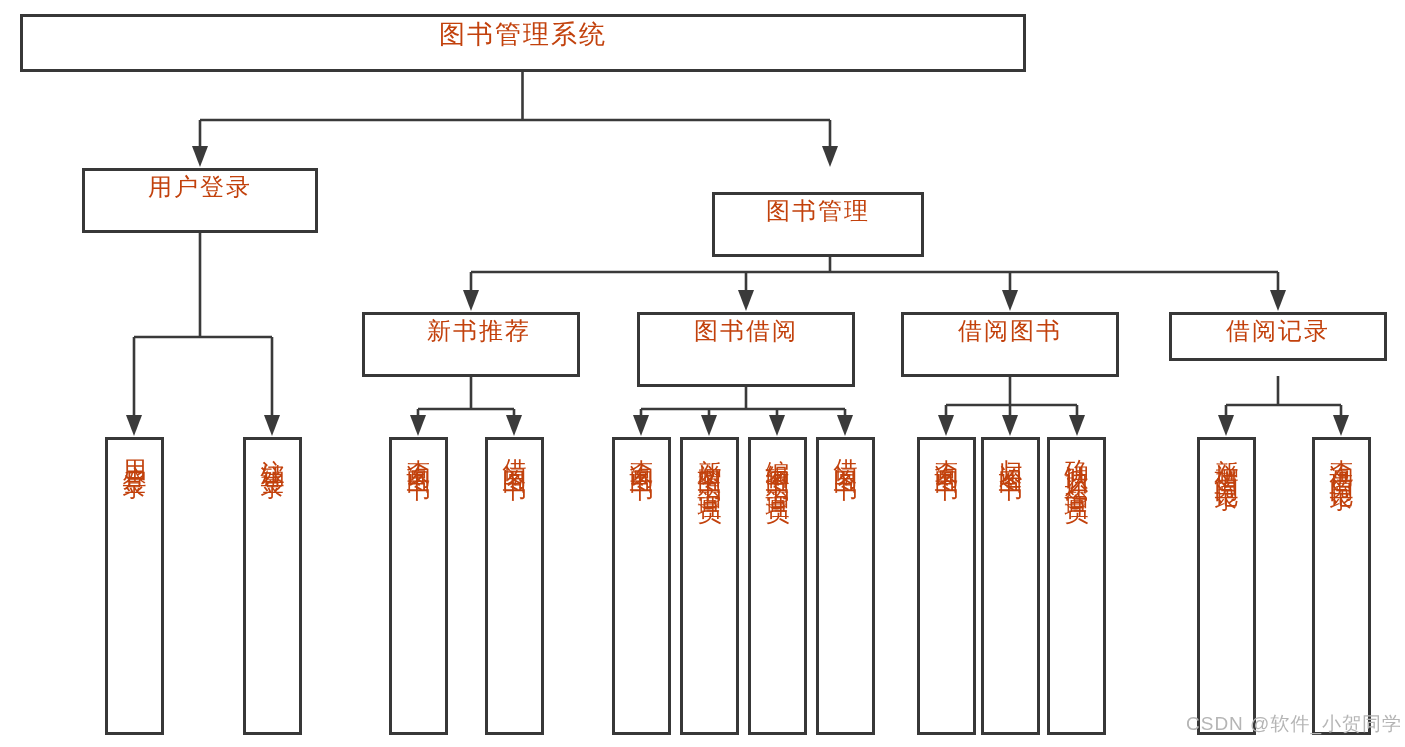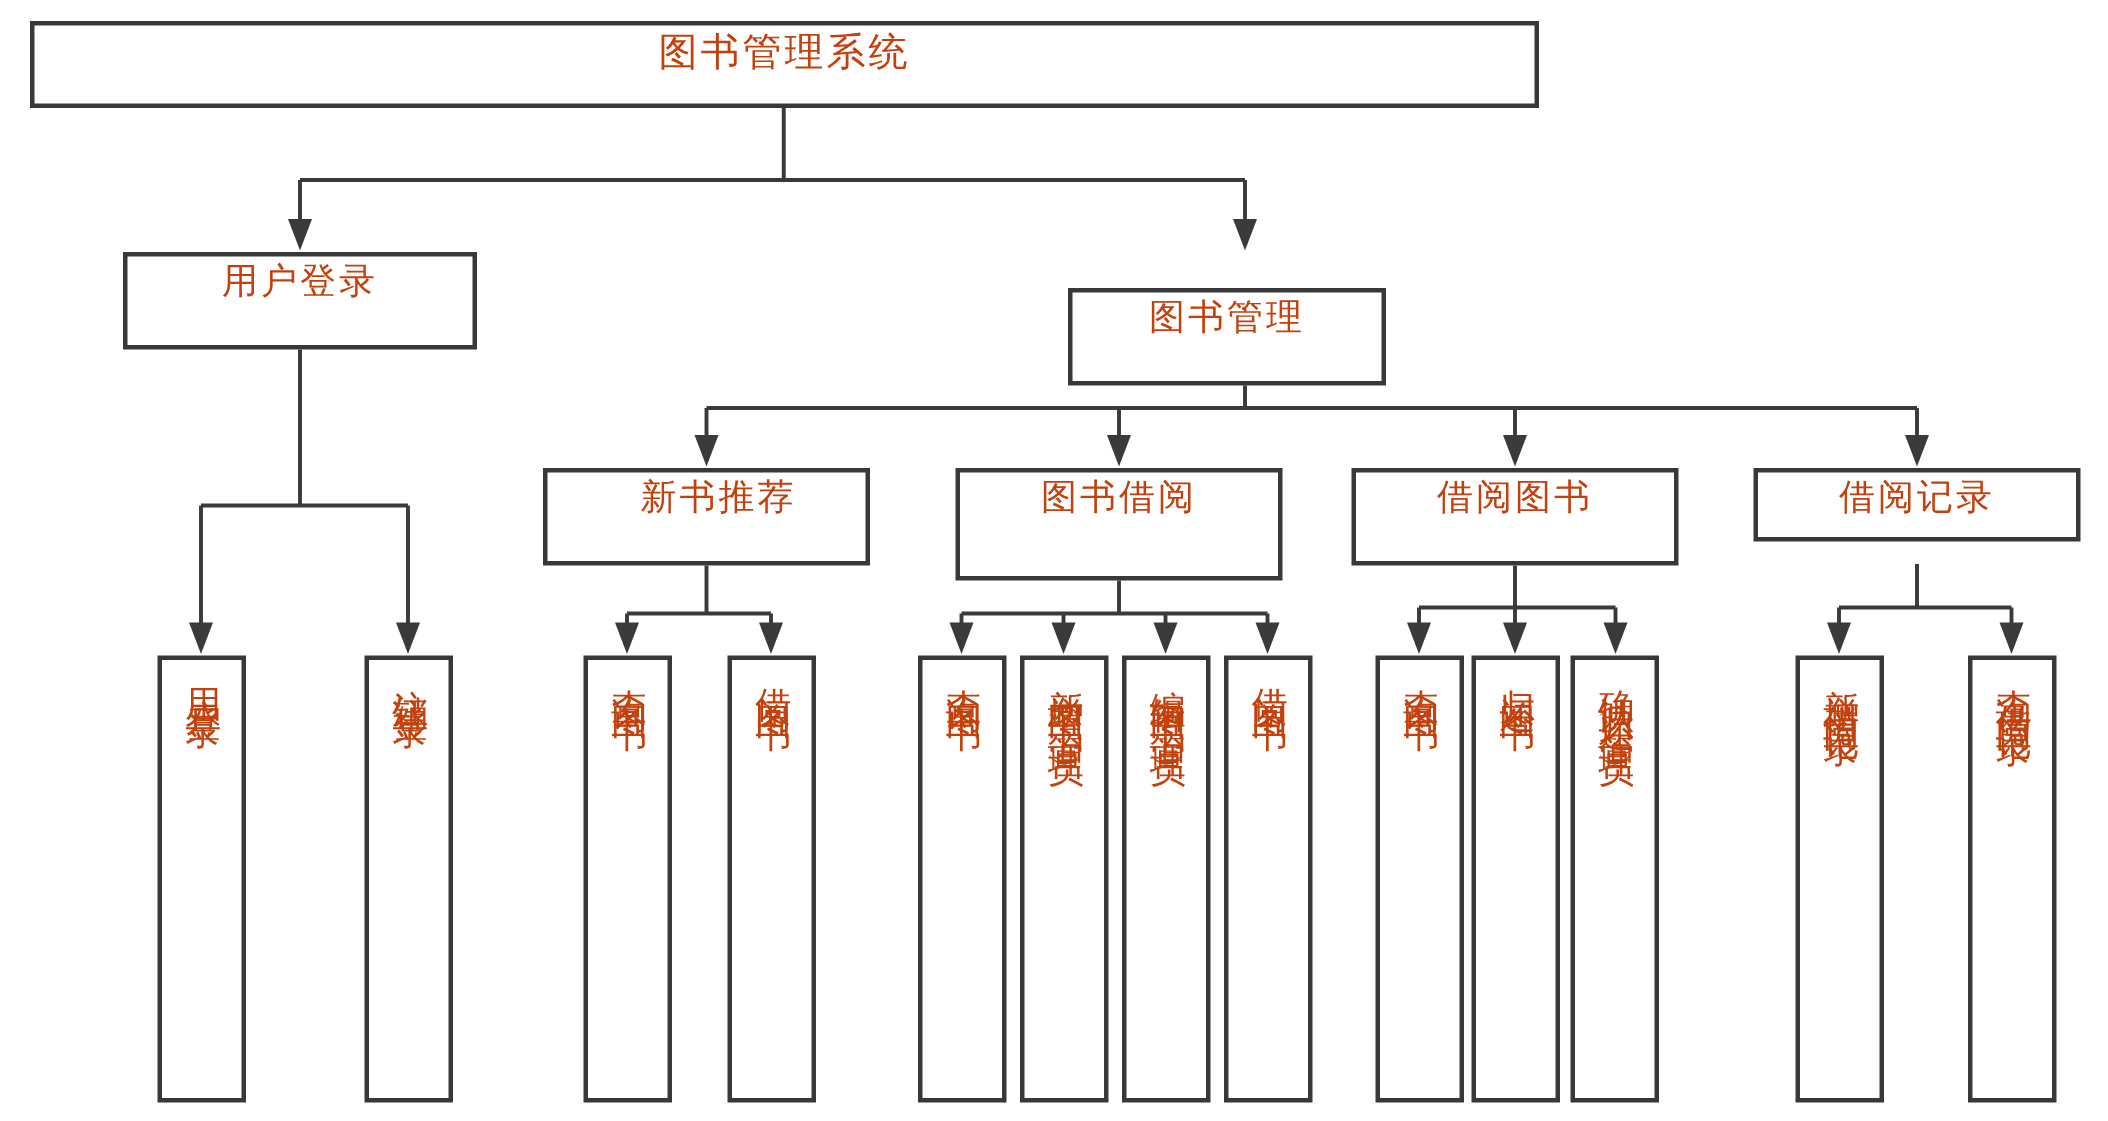--- a/index.html
+++ b/index.html
@@ -144,14 +144,15 @@
     <span class="vlabel">确认归还（管理员）</span>
   </div>
 
   <div class="box vbox" style="left:1197px;">
     <span class="vlabel">新增借阅记录</span>
   </div>
   <div class="box vbox" style="left:1312px;">
     <span class="vlabel">查询借阅记录</span>
   </div>
 
+  <div class="watermark">CSDN @软件_小贺同学</div>
 
 </div>
 
 </body></html>

